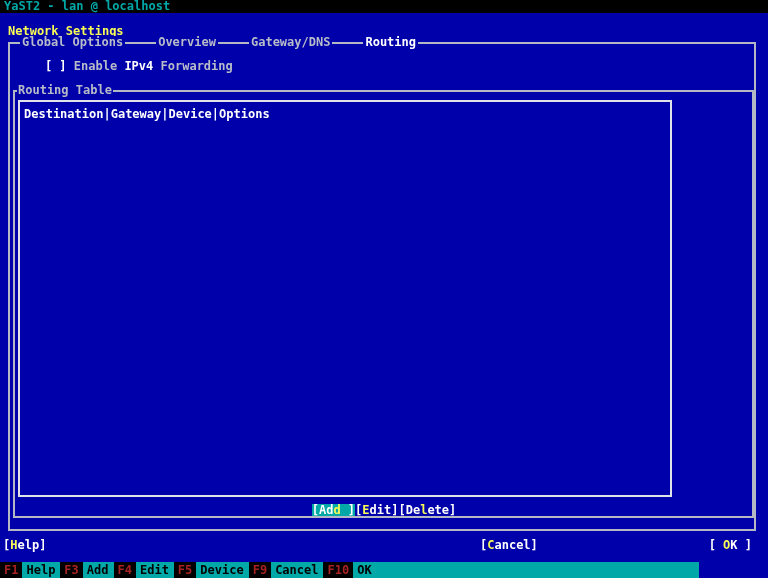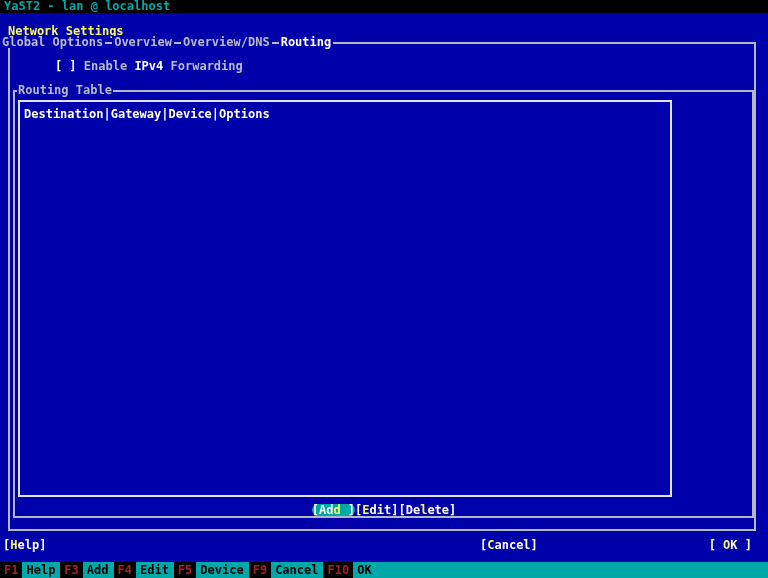--- a/index.html
+++ b/index.html
@@ -19,44 +19,44 @@
     padding-left:4px;box-sizing:border-box;
   }
   .heading{
     position:absolute;left:8px;top:25px;
     color:var(--hotkey_yellow,#f8fc54);
   }
   .outer-frame{
     position:absolute;left:8px;top:42px;width:748px;height:489px;
     border:2px solid var(--border_frame,#b4b8c4);box-sizing:border-box;
   }
-  .tabs{position:absolute;left:0;top:36px;height:12px;display:flex;}
+  .tabs{position:absolute;left:20px;top:36px;height:12px;display:flex;gap:24px;}
   .tab{background:var(--background,#0000aa);padding:0 2px;margin-right:7px;color:var(--text_normal,#b8bcc8);}
   .tab.active{color:var(--text_bright,#fff);}
-  .cb-row{position:absolute;left:26px;}
+  .cb-row{position:absolute;left:16px;}
   .cb-row .cb-box{color:var(--text_bright,#fff);}
   .cb-row .cb-strong{color:var(--text_bright,#fff);}
   .rt-frame{
     position:absolute;left:13px;top:90px;width:741px;height:428px;
     border:2px solid var(--border_frame,#b4b8c4);box-sizing:border-box;
   }
   .rt-label{position:absolute;left:17px;top:84px;background:var(--background,#0000aa);padding:0 1px;}
   .table-box{
     position:absolute;left:18px;top:100px;width:654px;height:397px;
     border:2px solid var(--border_table,#e0e2ea);box-sizing:border-box;
   }
   .table-header{position:absolute;left:4px;top:6px;color:var(--text_bright,#fff);}
   .btn-row{position:absolute;left:0;top:504px;width:768px;display:flex;justify-content:center;}
   .btn{color:var(--text_bright,#fff);}
   .btn .hot{color:var(--hotkey_yellow,#f8fc54);}
-  .btn.focused{background:var(--accent_teal,#00a8a8);border-radius:6px;}
+  .btn.focused{background:var(--accent_teal,#00a8a8);}
   .footer-btn{position:absolute;top:539px;color:var(--text_bright,#fff);}
   .footer-btn .hot{color:var(--hotkey_yellow,#f8fc54);}
   .fbar{
-    position:absolute;left:0;top:562px;width:768px;height:16px;
+    position:absolute;left:0;top:562px;width:699px;height:16px;
     background:var(--accent_teal,#00a8a8);
     display:flex;align-items:center;
   }
   .fitem{display:flex;height:16px;line-height:16px;}
   .fkey{background:#000;color:var(--fkey_red,#a82222);padding:0 4px;}
   .flabel{color:#000;padding:0 5px 0 4px;}
 </style>
 </head>
 <body>
 
@@ -64,21 +64,21 @@
 
   <div class="titlebar">YaST2 - lan @ localhost</div>
 
   <div class="heading">Network Settings</div>
 
   <div class="outer-frame"></div>
 
   <div class="tabs">
     <span class="tab">Global Options</span>
     <span class="tab">Overview</span>
-    <span class="tab">Overview/DNS</span>
+    <span class="tab">Gateway/DNS</span>
     <span class="tab active">Routing</span>
   </div>
 
   <div class="cb-row" style="top:48px">
     <span class="cb-box">[ ]</span><span> Enable </span><span class="cb-strong">IPv4</span><span> Forwarding</span>
   </div>
 
 
   <div class="rt-frame"></div>
   <span class="rt-label">Routing Table</span>

